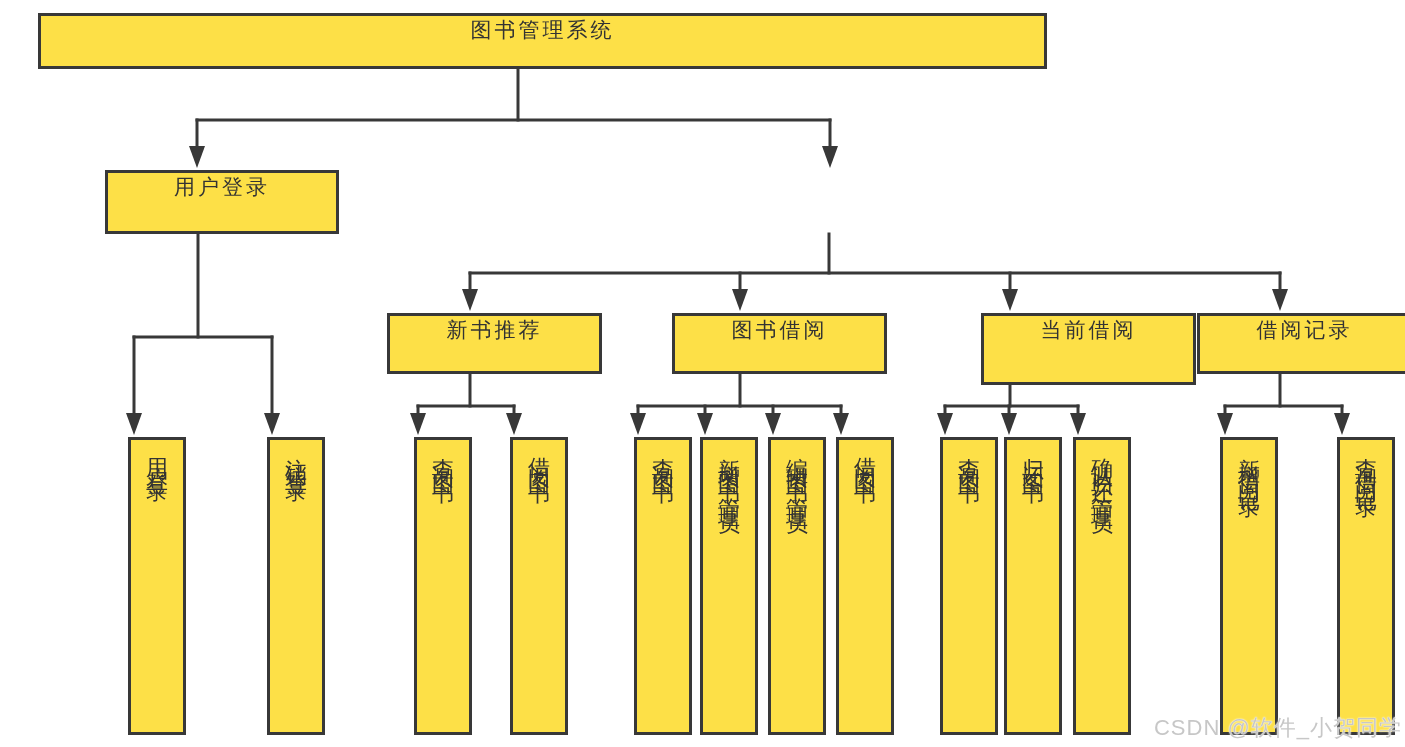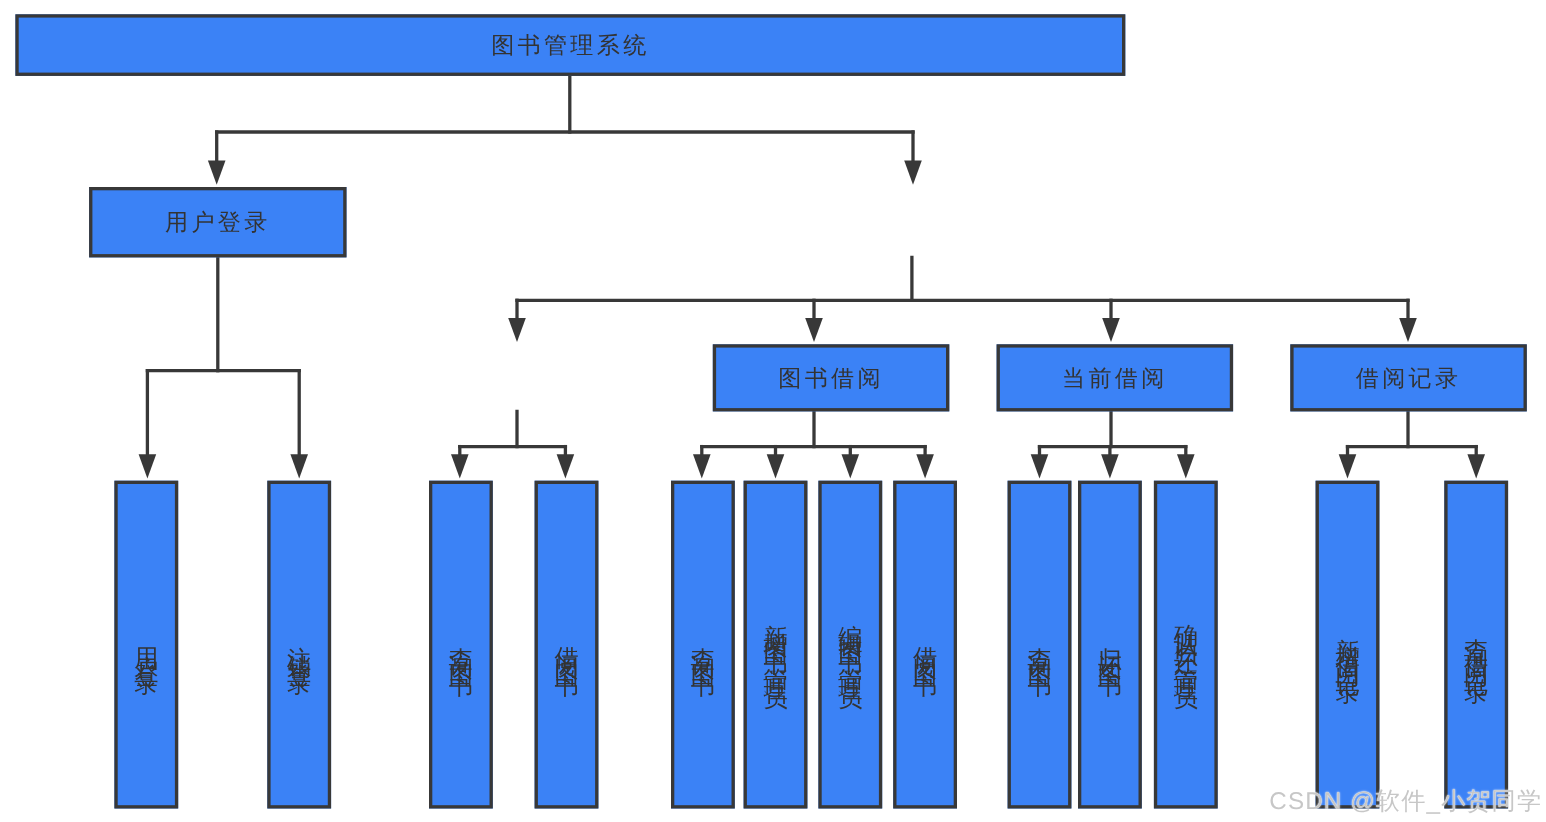--- a/index.html
+++ b/index.html
@@ -16,26 +16,26 @@
     left: 0; top: 0;
     width: 1405px; height: 747px;
     z-index: 1;
   }
   .connectors line { stroke: #383838; stroke-width: 3; stroke-linecap: square; }
   .connectors polygon { fill: #383838; stroke: none; }
   .box {
     position: absolute;
     box-sizing: border-box;
     border: 3px solid #383838;
-    background: #3b82f6;
+    background: #fde047;
     display: flex;
-    align-items: center;
     justify-content: center;
     color: #333333;
     z-index: 2;
+    margin-left: 24px;
   }
   .h-label {
     font-size: 21px;
     letter-spacing: 3px;
     white-space: nowrap;
   }
   .v-label {
     writing-mode: vertical-rl;
     text-orientation: mixed;
     font-size: 22px;
@@ -124,24 +124,27 @@
   </svg>
 
   <div class="box" style="left:14px; top:13px; width:1009px; height:56px;">
     <span class="h-label">图书管理系统</span>
   </div>
 
   <div class="box" style="left:81px; top:170px; width:234px; height:64px;">
     <span class="h-label">用户登录</span>
   </div>
 
+  <div class="box" style="left:363px; top:313px; width:215px; height:61px;">
+    <span class="h-label">新书推荐</span>
+  </div>
   <div class="box" style="left:648px; top:313px; width:215px; height:61px;">
     <span class="h-label">图书借阅</span>
   </div>
-  <div class="box" style="left:906px; top:313px; width:215px; height:61px;">
+  <div class="box" style="left:957px; top:313px; width:215px; height:72px;">
     <span class="h-label">当前借阅</span>
   </div>
   <div class="box" style="left:1173px; top:313px; width:215px; height:61px;">
     <span class="h-label">借阅记录</span>
   </div>
 
   <div class="box" style="left:104px; top:437px; width:58px; height:298px;">
     <span class="v-label">用户登录</span>
   </div>
   <div class="box" style="left:243px; top:437px; width:58px; height:298px;">

